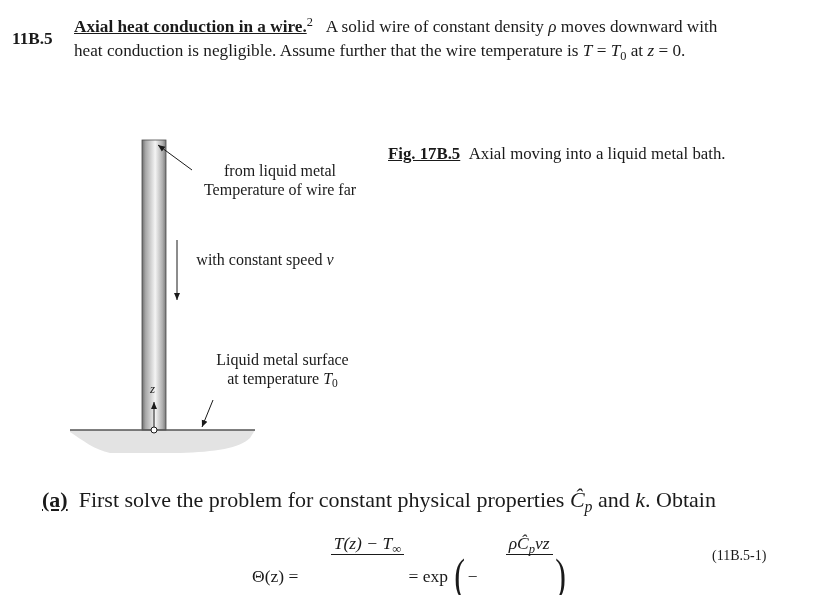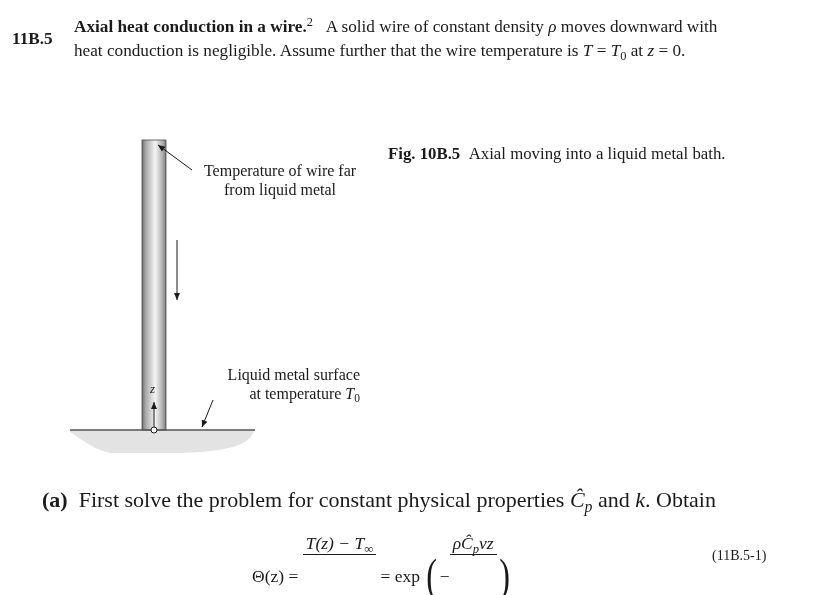--- a/index.html
+++ b/index.html
@@ -3,30 +3,30 @@
 <meta charset="utf-8">
 <style>
   html, body { margin:0; padding:0; background:#ffffff; }
   body { width:838px; height:595px; position:relative; overflow:hidden;
          font-family:"Liberation Serif","DejaVu Serif",serif; color:#1a1a1a; }
   .abs { position:absolute; }
   .para { left:12px; top:15px; width:815px; font-size:17.2px; line-height:23.5px; }
   .pnum { position:absolute; left:0; top:12px; font-weight:bold; }
   .pbody { margin-left:62px; }
   .pline { white-space:nowrap; }
-  .b { font-weight:bold; }
+  .b { font-weight:bold;text-decoration:underline; }
   .i { font-style:italic; }
   sub { font-size:0.72em; vertical-align:-0.3em; line-height:0; }
   sup { font-size:0.72em; vertical-align:0.45em; line-height:0; }
   .lbl { font-size:16px; line-height:19px; text-align:center; white-space:nowrap; }
   .caption { left:388px; top:144px; font-size:16.8px; white-space:nowrap; }
   .parta { left:42px; top:487px; font-size:22px; white-space:nowrap; }
   .eq { left:252px; top:532px; width:460px; height:60px; font-size:17.5px; }
   .frac { display:inline-block; vertical-align:middle; text-align:center; }
-  .frac .num { display:block; padding:0 3px; border-bottom:1.2px solid #1a1a1a; line-height:22px; }
+  .frac .num { display:block; padding:0 3px; border-bottom:1.2px solid #1a1a1a; line-height:22px;margin-left:28px; }
   .frac .den { display:block; padding:0 3px; line-height:22px;margin-top:43px; }
   .eqnum { left:712px; top:548px; font-size:14px; }
   .paren { display:inline-block; font-size:46px; font-weight:100; vertical-align:middle; line-height:46px; transform:scaleX(0.7); }
 </style>
 </head>
 <body>
 
 <div class="abs para">
   <span class="pnum">11B.5</span>
   <div class="pbody">
@@ -63,33 +63,34 @@
 
   <line x1="177" y1="240" x2="177" y2="300" stroke="#1a1a1a" stroke-width="1" marker-end="url(#ah)"></line>
 
   <line x1="154" y1="427" x2="154" y2="402" stroke="#1a1a1a" stroke-width="1" marker-end="url(#ah)"></line>
   <circle cx="154" cy="430" r="3" fill="#fff" stroke="#1a1a1a" stroke-width="1"></circle>
 
   <line x1="213" y1="400" x2="202" y2="427" stroke="#1a1a1a" stroke-width="1" marker-end="url(#ah)"></line>
 </svg>
 
 <div class="abs lbl" style="left:192px;top:161px;width:176px;">
+  <div>from liquid metal</div>
   <div>Temperature of wire far</div>
-  <div>from liquid metal</div>
 </div>
 <div class="abs lbl" style="left:180px;top:250px;width:170px;">
+  <div><span>with constant speed </span><span class="i">v</span></div>
 </div>
-<div class="abs lbl" style="left:205px;top:365px;width:155px;text-align:right;">
+<div class="abs lbl" style="left:205px;top:350px;width:155px;">
   <div>Liquid metal surface</div>
   <div><span>at temperature </span><span class="i">T</span><sub>0</sub></div>
 </div>
 <div class="abs i" style="left:150px;top:381px;font-size:13px;">z</div>
 
 <div class="abs caption">
-  <span class="b">Fig. 10B.5</span>&nbsp;&nbsp;<span>Axial moving into a liquid metal bath.</span>
+  <span class="b">Fig. 17B.5</span>&nbsp;&nbsp;<span>Axial moving into a liquid metal bath.</span>
 </div>
 
 <div class="abs parta">
   <span class="b">(a)</span>&nbsp;&nbsp;<span>First solve the problem for constant physical properties </span><span class="i">Ĉ</span><sub class="i">p</sub><span> and </span><span class="i">k</span><span>. Obtain</span>
 </div>
 
 <div class="abs eq">
   <span style="vertical-align:middle">Θ(z) =</span>
   <span class="frac">
     <span class="num"><span class="i">T(z) − T</span><sub>∞</sub></span>

